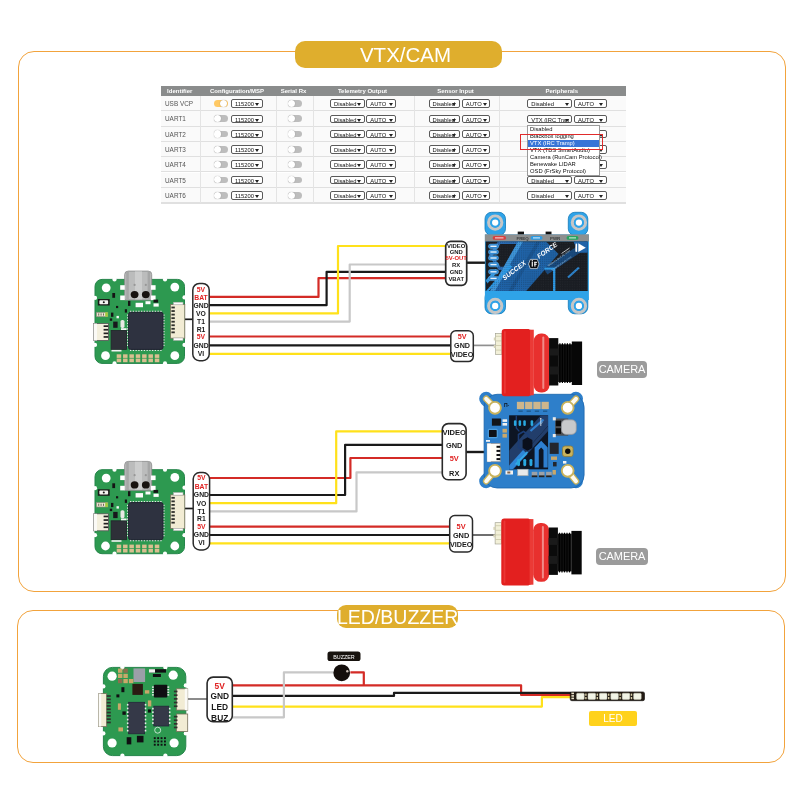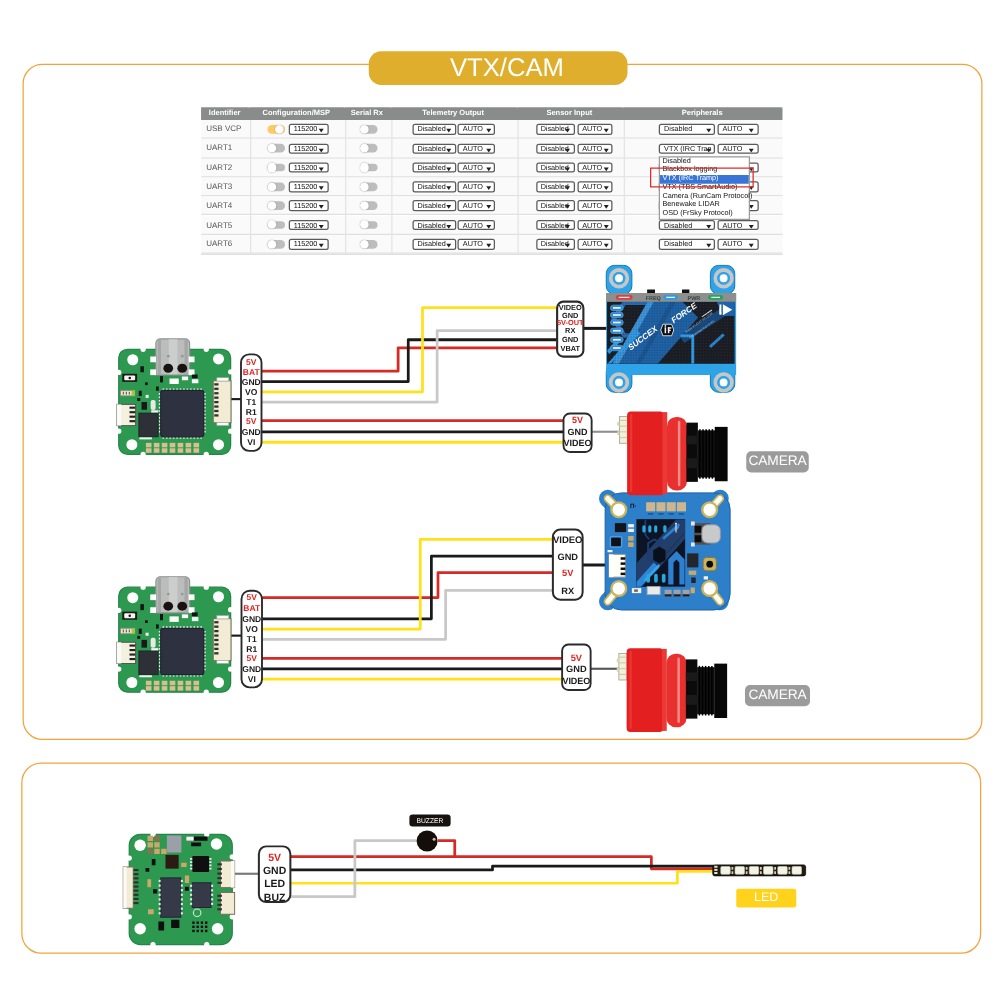--- a/index.html
+++ b/index.html
@@ -47,20 +47,21 @@
     background:#FFD21C;border-radius:2px;color:#fff;font-size:10px;line-height:15px;
     text-align:center;}
   svg{position:absolute;left:0;top:0;}
 </style>
 </head>
 <body>
 <div id="stage">
   <div id="box1" class="obox"></div>
   <div id="box2" class="obox"></div>
   <div id="banner1" class="banner">VTX/CAM</div>
+  <div id="banner2" class="banner">LED/BUZZER</div>
 
   <div id="ports">
   <div class="thead" style="left:0;width:465px;"></div>
   <div class="thead" style="left:0px;width:37.5px;">
         <span>Identifier</span>
       </div>
   <div class="thead" style="left:38.5px;width:75px;">
         <span>Configuration/MSP</span>
       </div>
   <div class="thead" style="left:114.5px;width:36px;">

